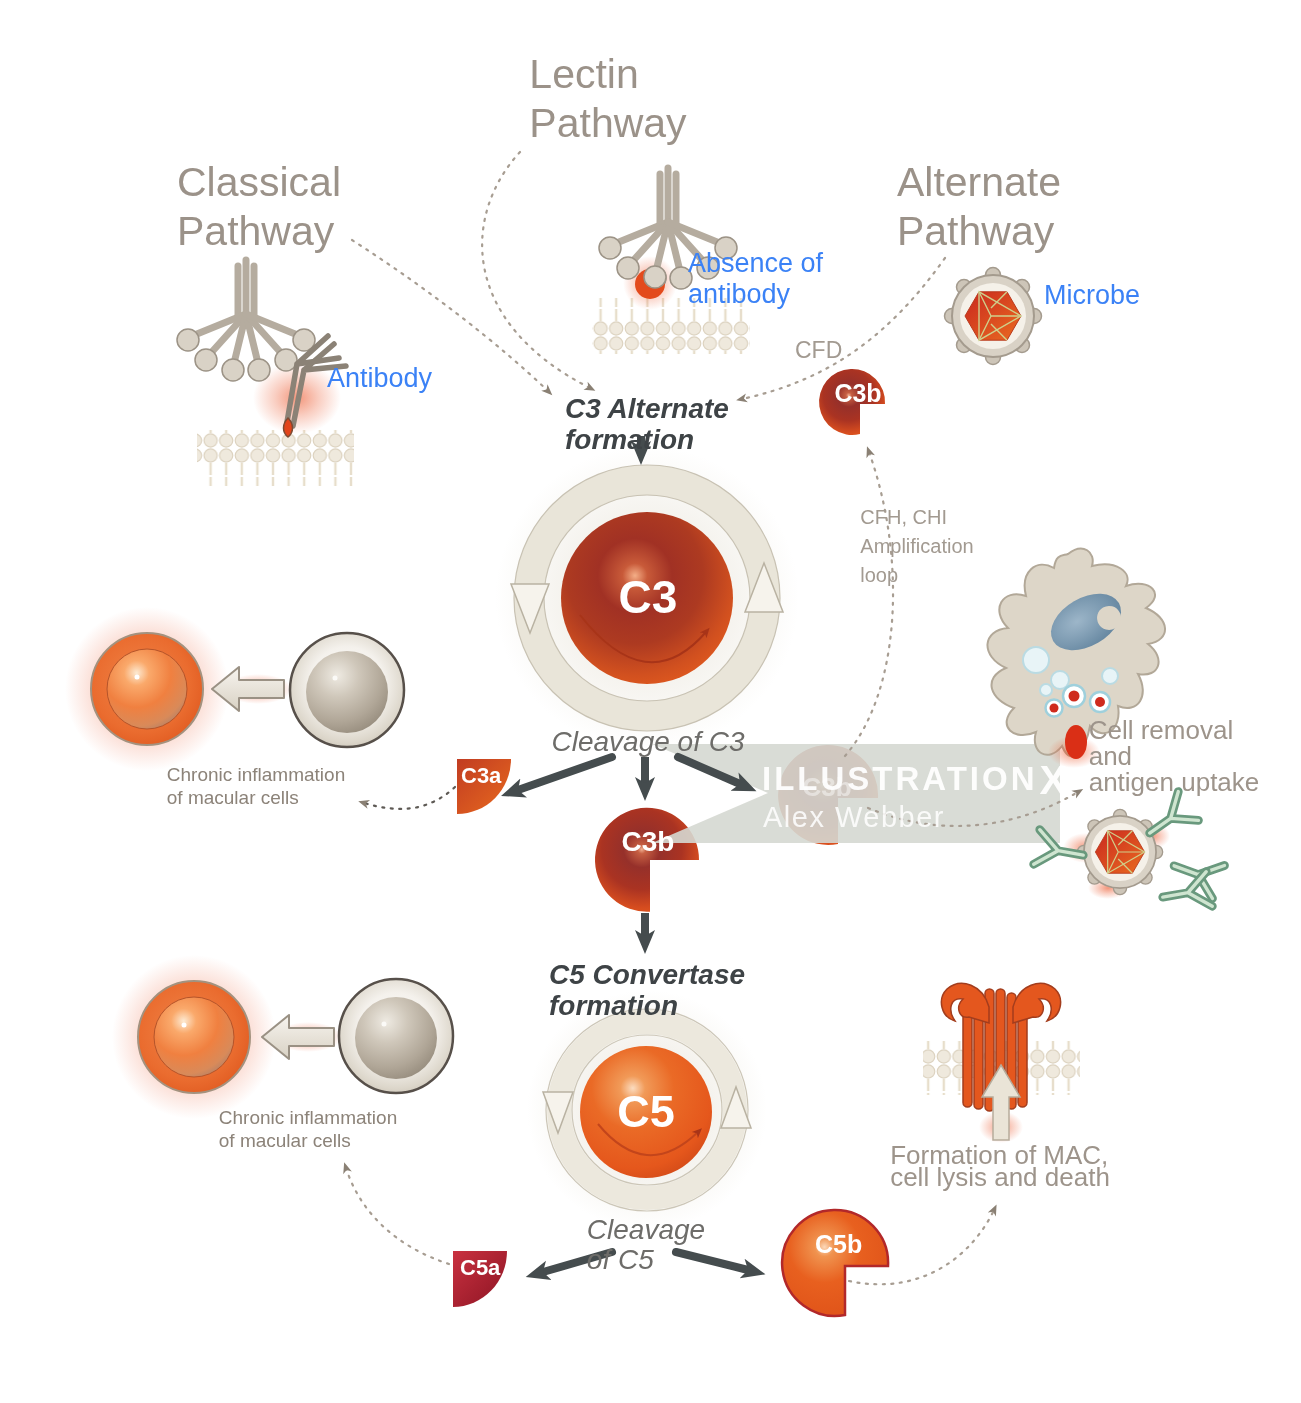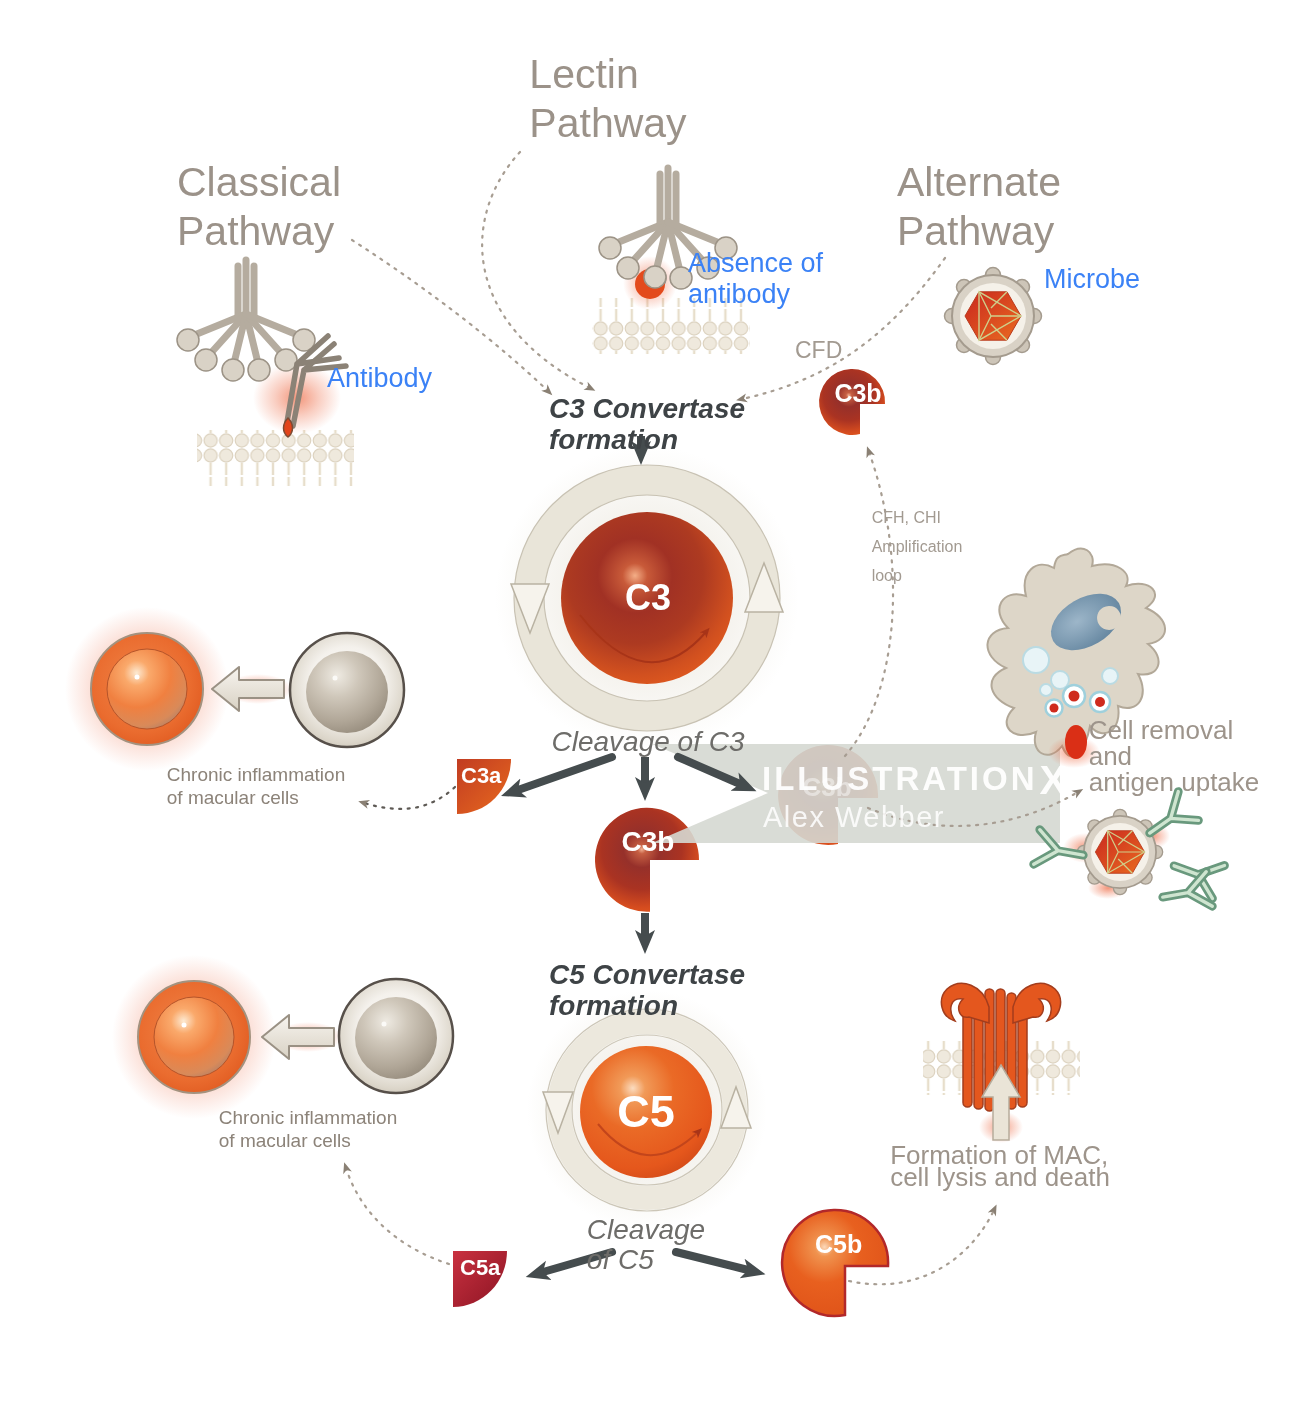--- a/index.html
+++ b/index.html
@@ -2,21 +2,21 @@
 <html><head>
 <meta charset="utf-8">
 <style>
   html,body{margin:0;padding:0;background:#fff}
   #canvas{position:relative;width:1301px;height:1403px;background:#fff;overflow:hidden;margin:0 auto}
   #scene{position:absolute;left:0;top:0}
   .txt{position:absolute;font-family:"Liberation Sans",sans-serif;color:#9a9188;white-space:nowrap}
   .c{transform:translateX(-50%);}
   .title{font-size:41px;line-height:49px;color:#9b9289;font-weight:400}
   .lbl{font-size:27px;line-height:31px;color:#3b82f6}
-  .note{font-size:16px;line-height:29px;color:#a29a91}
+  .note{font-size:20px;line-height:29px;color:#a29a91}
   .conv{font-size:28px;line-height:31px;font-style:italic;font-weight:700;color:#3e4346}
   .cleav{font-size:28px;line-height:30px;font-style:italic;color:#6d6c69}
   .chronic{font-size:19px;line-height:23px;color:#8c8379}
   .outcome{font-size:26px;line-height:26px;color:#9d948b}
   .badge{position:absolute;color:#fff;font-weight:700;font-family:"Liberation Sans",sans-serif}
   .wm{position:absolute;font-family:"Liberation Sans",sans-serif;color:rgba(255,255,255,.93)}
   .wm-brand{font-size:33px;font-weight:700;letter-spacing:3px}
   .wm-x{font-size:41px;font-weight:900;vertical-align:-4px;margin-left:2px}
   .wm-author{font-size:29px;font-weight:400;letter-spacing:1.5px;color:rgba(255,255,255,.85)}
 </style>
@@ -352,28 +352,28 @@
 <div class="txt title c" style="left:979px;top:158px">
   <div>Alternate</div>
   <div>Pathway</div>
 </div>
 
 <div class="txt lbl" style="left:327px;top:363px">Antibody</div>
 <div class="txt lbl" style="left:688px;top:248px">
   <div>Absence of</div>
   <div>antibody</div>
 </div>
-<div class="txt lbl" style="left:1044px;top:264px">Microbe</div>
+<div class="txt lbl" style="left:1044px;top:280px">Microbe</div>
 <div class="txt note" style="left:795px;top:336px;font-size:23px">CFD</div>
 
 <div class="txt conv c" style="left:647px;top:393px">
-  <div>C3 Convertase</div>
+  <div>C3 Alternate</div>
   <div>formation</div>
 </div>
-<div class="badge c" style="left:648px;top:574px;font-size:36px;line-height:47px">C3</div>
+<div class="badge c" style="left:648px;top:574px;font-size:46px;line-height:47px">C3</div>
 
 <div class="txt note c" style="left:917px;top:503px">
   <div>CFH, CHI</div>
   <div>Amplification</div>
   <div>loop</div>
 </div>
 
 <div class="txt cleav c" style="left:648px;top:727px">Cleavage of C3</div>
 
 <div class="badge" style="left:461px;top:763px;font-size:22px">C3a</div>

